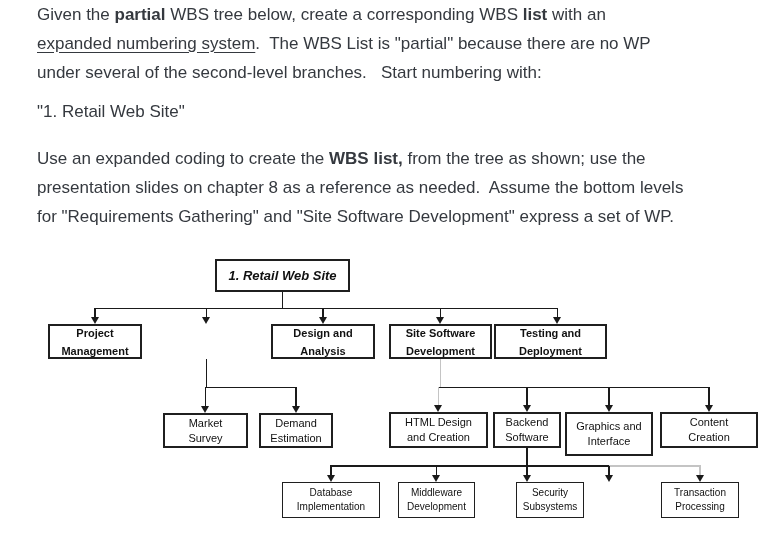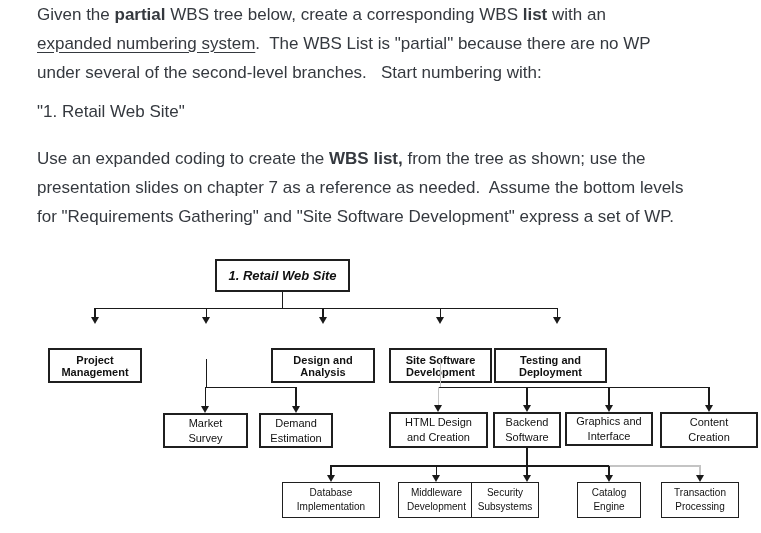--- a/index.html
+++ b/index.html
@@ -12,21 +12,21 @@
   .para{position:absolute;left:37px;width:715px;margin:0;font-size:17px;line-height:29px;
         color:var(--text);}
   .line{display:block;white-space:pre;}
   .b{font-weight:700}.i{}.u{text-decoration:underline;text-underline-offset:3px;}
   
   .tree{position:absolute;left:0;top:0;width:761px;height:533px;}
   .box{position:absolute;box-sizing:border-box;background:#fff;border:2px solid var(--border);
        display:flex;align-items:center;justify-content:center;text-align:center;
        white-space:pre-line;color:#111;}
   .root{font-weight:700;font-style:italic;font-size:13px;}
-  .lv2{font-weight:700;font-size:11px;line-height:12px;margin-top:24px;}
+  .lv2{font-weight:700;font-size:11px;line-height:18px;}
   .lv3{font-size:11px;line-height:15px;}
   .lv4{font-size:10px;line-height:14px;border-width:1.5px;padding:1px 2px;}
   .vline,.hline{position:absolute;background:var(--line);}
   .vline{width:1.5px;} .hline{height:1.5px;}
   .muted{background:var(--line-muted);}
   .arrow{position:absolute;width:0;height:0;border-left:4.5px solid transparent;
          border-right:4.5px solid transparent;border-top:7px solid var(--line);}
 </style>
 </head>
 <body>
@@ -37,21 +37,21 @@
     <p class="para" style="top:0px">
         <span class="line"><span>Given the </span><span class="b i">partial</span><span> WBS tree below, create a corresponding WBS </span><span class="b i">list</span><span> with an</span></span>
         <span class="line"><span class="i u">expanded numbering system</span><span>.  The WBS List is "partial" because there are no WP</span></span>
         <span class="line"><span>under several of the second-level branches.   Start numbering with:</span></span>
       </p>
     <p class="para" style="top:97px">
         <span class="line"><span class="i">"1. Retail Web Site"</span></span>
       </p>
     <p class="para" style="top:144px">
         <span class="line"><span>Use an expanded coding to create the </span><span class="b">WBS list,</span><span> from the tree as shown; use the</span></span>
-        <span class="line"><span>presentation slides on chapter 7 as a reference as needed.  Assume the bottom levels</span></span>
+        <span class="line"><span>presentation slides on chapter 8 as a reference as needed.  Assume the bottom levels</span></span>
         <span class="line"><span>for "Requirements Gathering" and "Site Software Development" express a set of WP.</span></span>
       </p>
   </div>
 
   <div class="tree" id="tree">
 
     <div class="box root" style="left:215px;top:259px;width:135px;height:33px">1. Retail Web Site</div>
 
     <div class="box lv2" style="left:48px;top:324px;width:94px;height:35px">Project
 Management</div>
@@ -64,33 +64,31 @@
 
     <div class="box lv3" style="left:163px;top:413px;width:85px;height:35px">Market
 Survey</div>
     <div class="box lv3" style="left:259px;top:413px;width:74px;height:35px">Demand
 Estimation</div>
 
     <div class="box lv3" style="left:389px;top:412px;width:99px;height:36px">HTML Design
 and Creation</div>
     <div class="box lv3" style="left:493px;top:412px;width:68px;height:36px">Backend
 Software</div>
-    <div class="box lv3" style="left:565px;top:412px;width:88px;height:34px">Graphics and
+    <div class="box lv3" style="left:565px;top:412px;width:88px;height:44px">Graphics and
 Interface</div>
     <div class="box lv3" style="left:660px;top:412px;width:98px;height:36px">Content
 Creation</div>
 
     <div class="box lv4" style="left:282px;top:482px;width:98px;height:36px">Database
 Implementation</div>
     <div class="box lv4" style="left:398px;top:482px;width:77px;height:36px">Middleware
 Development</div>
-    <div class="box lv4" style="left:471px;top:482px;width:68px;height:36px">Security
+    <div class="box lv4" style="left:516px;top:482px;width:68px;height:36px">Security
 Subsystems</div>
-    <div class="box lv4" style="left:577px;top:482px;width:64px;height:36px">Catalog
-Engine</div>
     <div class="box lv4" style="left:661px;top:482px;width:78px;height:36px">Transaction
 Processing</div>
   <div class="vline" style="left: 281.75px; top: 292px; height: 16.5px;"></div>
       <div class="hline" style="left: 94.25px; top: 307.5px; width: 464px;"></div>
       <div class="vline" style="left: 94.25px; top: 308px; height: 9px;"></div>
       <div class="vline" style="left: 205.75px; top: 308px; height: 9px;"></div>
       <div class="vline" style="left: 322.25px; top: 308px; height: 9px;"></div>
       <div class="vline" style="left: 439.75px; top: 308px; height: 9px;"></div>
       <div class="vline" style="left: 556.75px; top: 308px; height: 9px;"></div>
       <div class="arrow" style="left: 90.5px; top: 317px;"></div>

